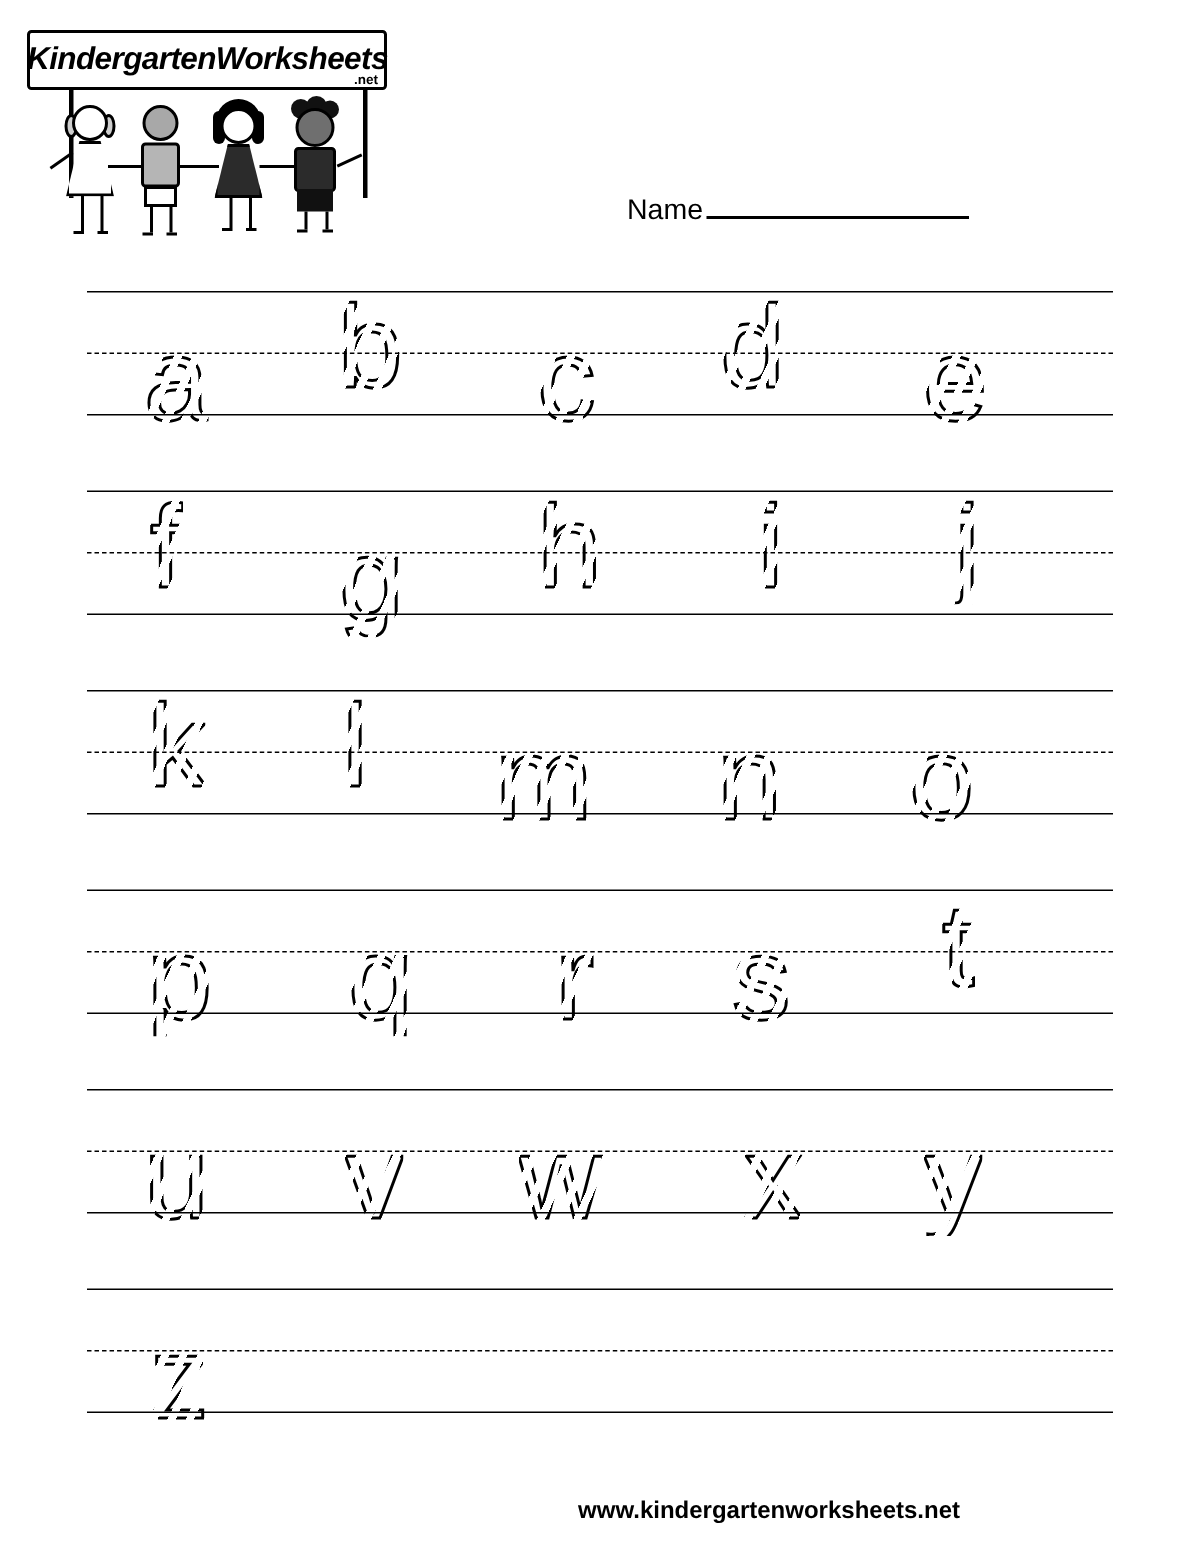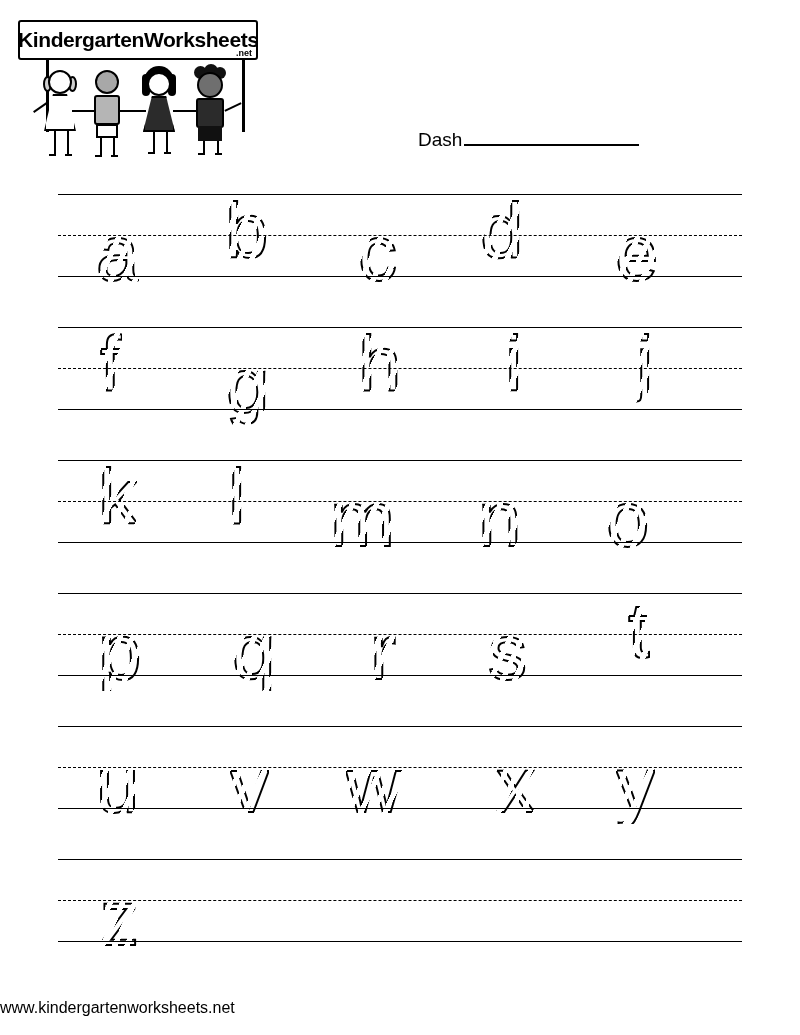--- a/index.html
+++ b/index.html
@@ -50,20 +50,21 @@
     top: 6px;
     width: 240px;
     height: 40px;
     line-height: 40px;
     text-align: center;
     font-size: 21px;
     font-weight: bold;
     font-family: "Liberation Sans", sans-serif;
     letter-spacing: -0.4px;
     white-space: nowrap;
+    font-style: italic;
   }
   .logo-dotnet {
     position: absolute;
     right: 8px;
     top: 34px;
     font-size: 9px;
     font-weight: bold;
   }
   
   .pole {
@@ -220,23 +221,23 @@
     color: transparent;
     -webkit-mask-image: repeating-linear-gradient(115deg, #000 0 6px, transparent 6px 11px);
     mask-image: repeating-linear-gradient(115deg, #000 0 6px, transparent 6px 11px);
   }
 
   .footer {
     position: absolute;
     left: 0;
     bottom: 18px;
     width: 640px;
-    text-align: left;
+    text-align: right;
     font-size: 16px;
-    font-weight: normal;
+    font-weight: bold;
   }
 </style>
 </head>
 <body>
 
 <div class="header">
 
   <div class="logo">
     <div class="logo-banner"></div>
     <div class="logo-text">KindergartenWorksheets</div>
@@ -294,21 +295,21 @@
       <div class="leg" style="left:17px; top:77px; height:12px;"></div>
       <div class="leg" style="left:31px; top:77px; height:12px;"></div>
       <div class="foot" style="left:12px; top:89px;"></div>
       <div class="foot" style="left:29px; top:89px;"></div>
       <div class="arm" style="left:-8px; top:46px; width:20px;"></div>
       <div class="arm" style="left:38px; top:42px; width:18px; transform:rotate(-25deg);"></div>
     </div>
   </div>
 
   <div class="name-row">
-    <span>Dash</span><span class="name-line"></span>
+    <span>Name</span><span class="name-line"></span>
   </div>
 </div>
 
 <div class="sheet">
 
   <div class="row">
     <div class="rule top"></div>
     <div class="rule mid"></div>
     <div class="rule bottom"></div>
     <div class="letters">

